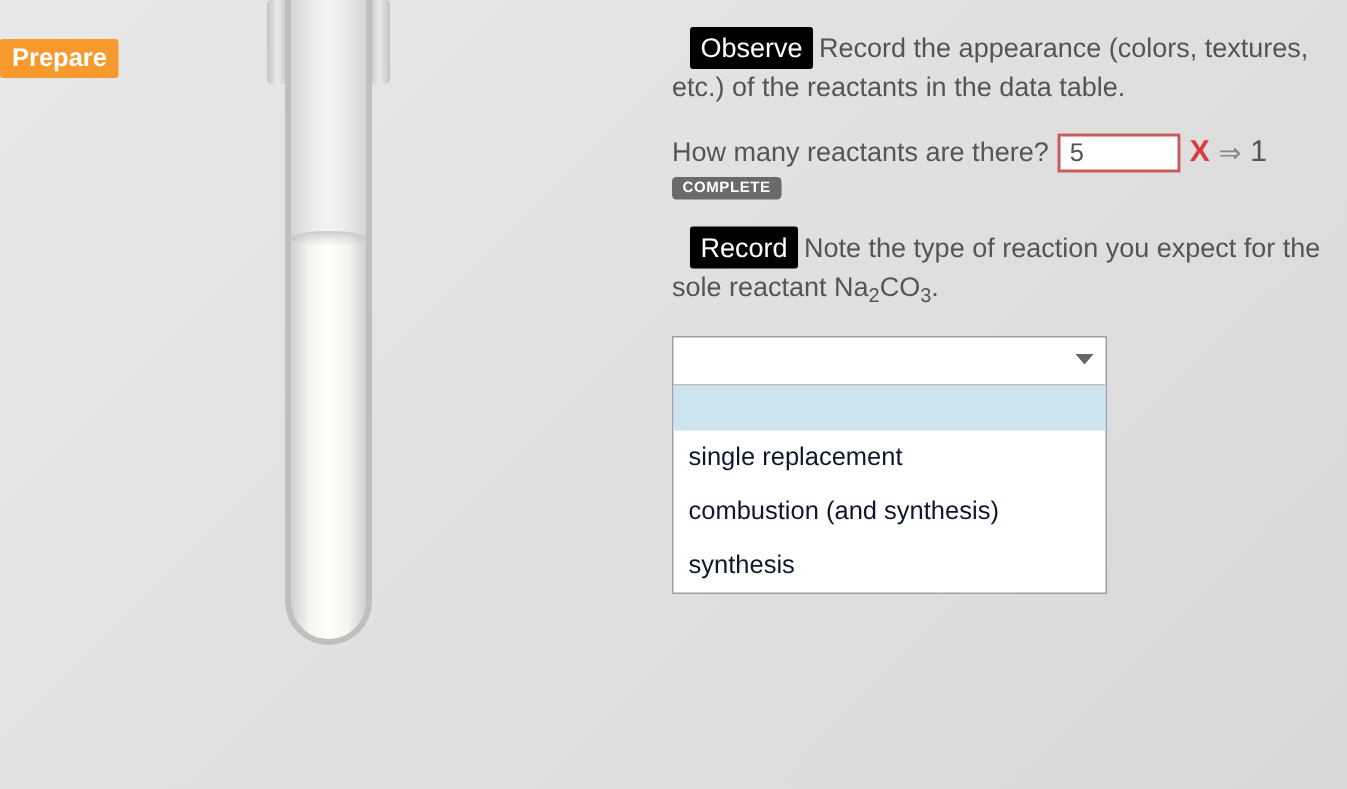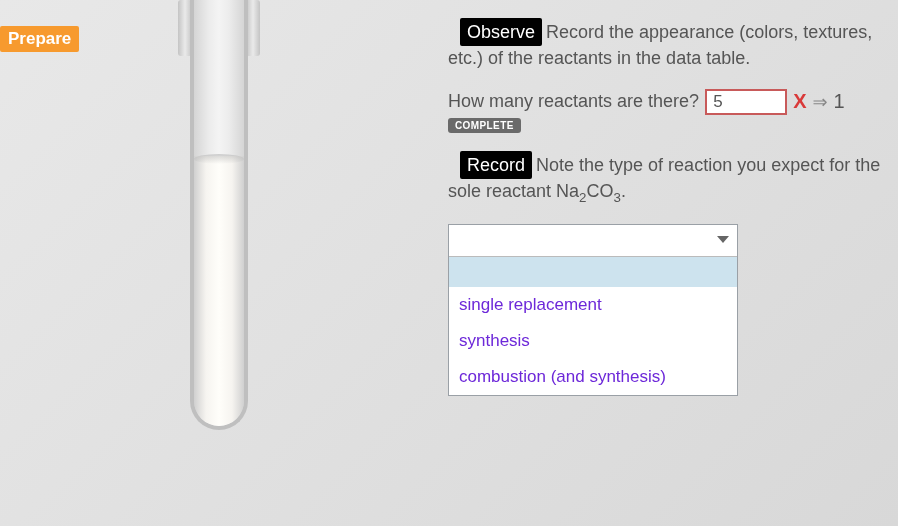--- a/index.html
+++ b/index.html
@@ -116,21 +116,21 @@
   letter-spacing: .4px;
   margin-top: 3px;
 }
 sub { font-size: .74em; }
 .select-wrap {
   margin-top: 18px;
   width: 290px;
   border: 1.5px solid #9aa0a6;
   background: #fff;
   font-size: 17px;
-  color:#6d28d9;
+  color:#0f172a;
 }
 .select-top {
   height: 32px;
   border-bottom: 1px solid #bbb;
   position: relative;
 }
 .chev {
   position:absolute; right:8px; top:9px;
   width: 12px; height: 12px;
 }
@@ -188,17 +188,17 @@
     </span>
   </div>
 
   <div class="select-wrap">
     <div class="select-top">
       <span></span>
       <span class="chev"></span>
     </div>
     <div class="opt highlight"></div>
     <div class="opt">single replacement</div>
+    <div class="opt">combustion (and synthesis)</div>
     <div class="opt">synthesis</div>
-    <div class="opt">combustion (and synthesis)</div>
   </div>
 
 </div>
 
 </body></html>

